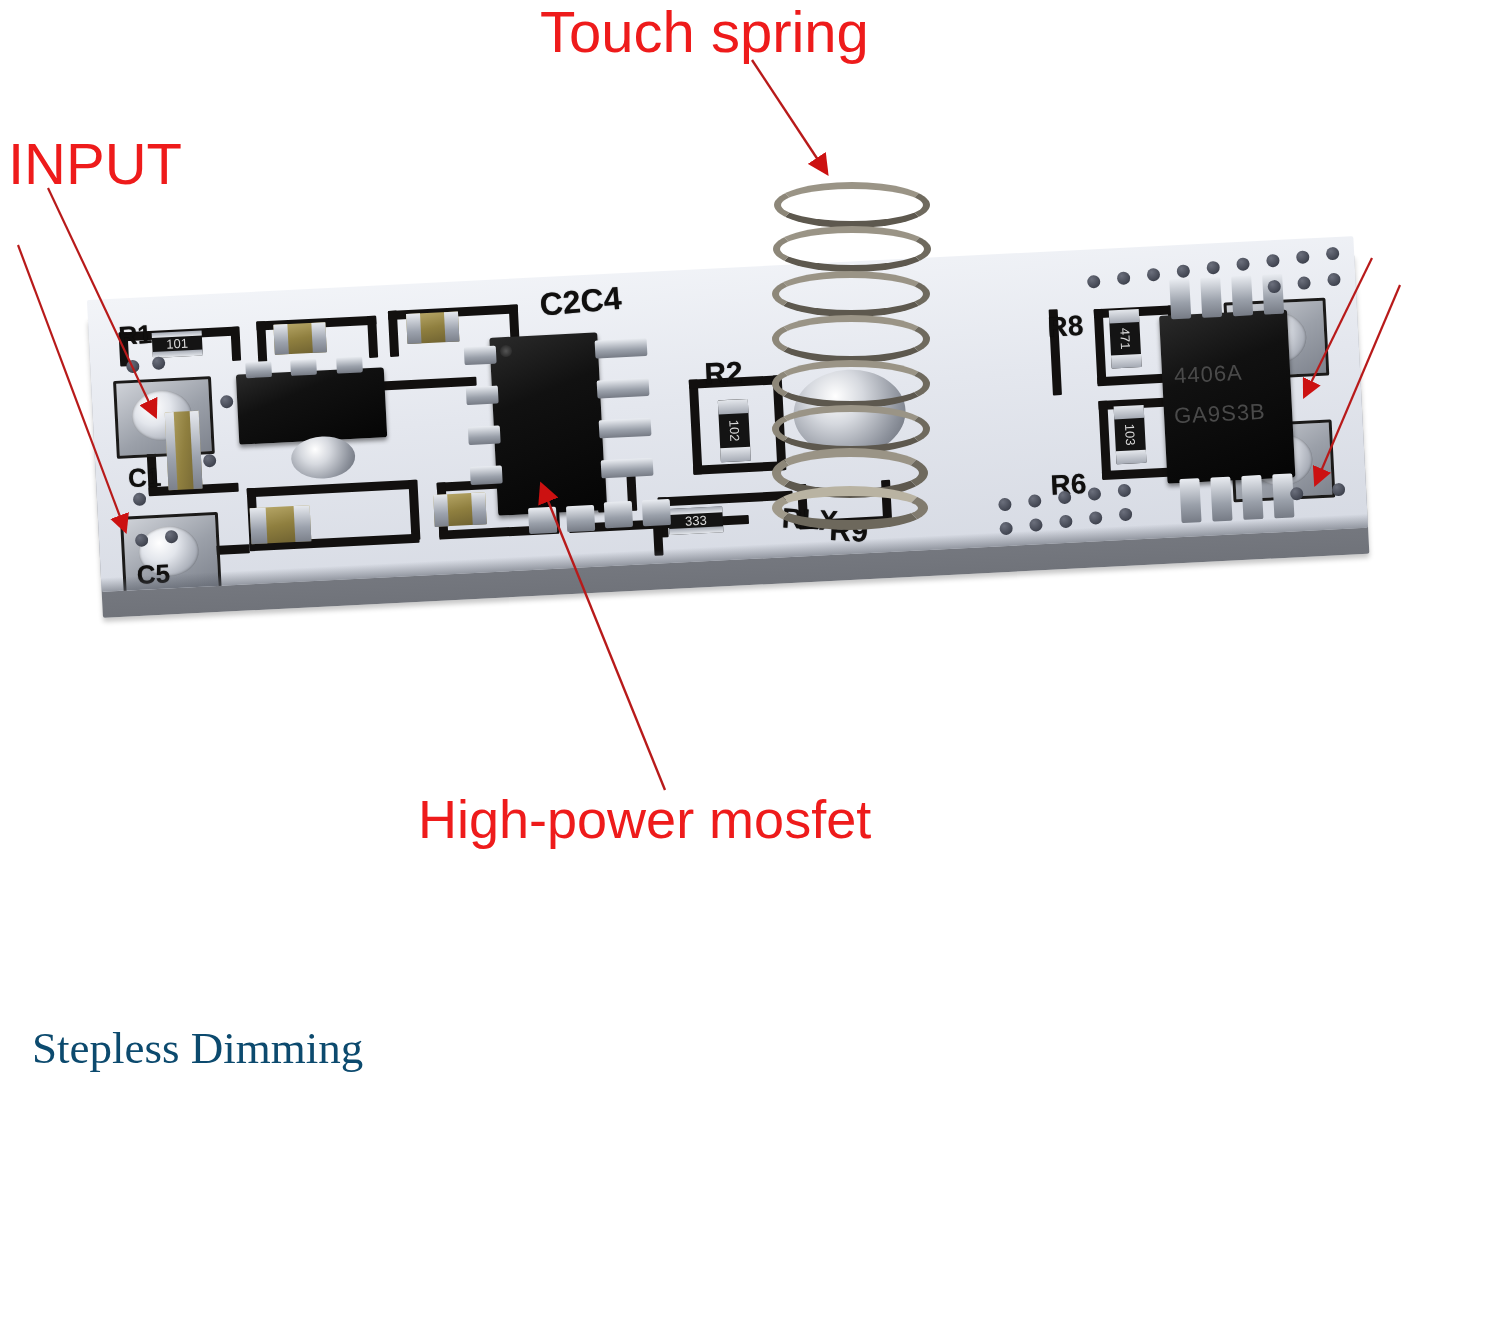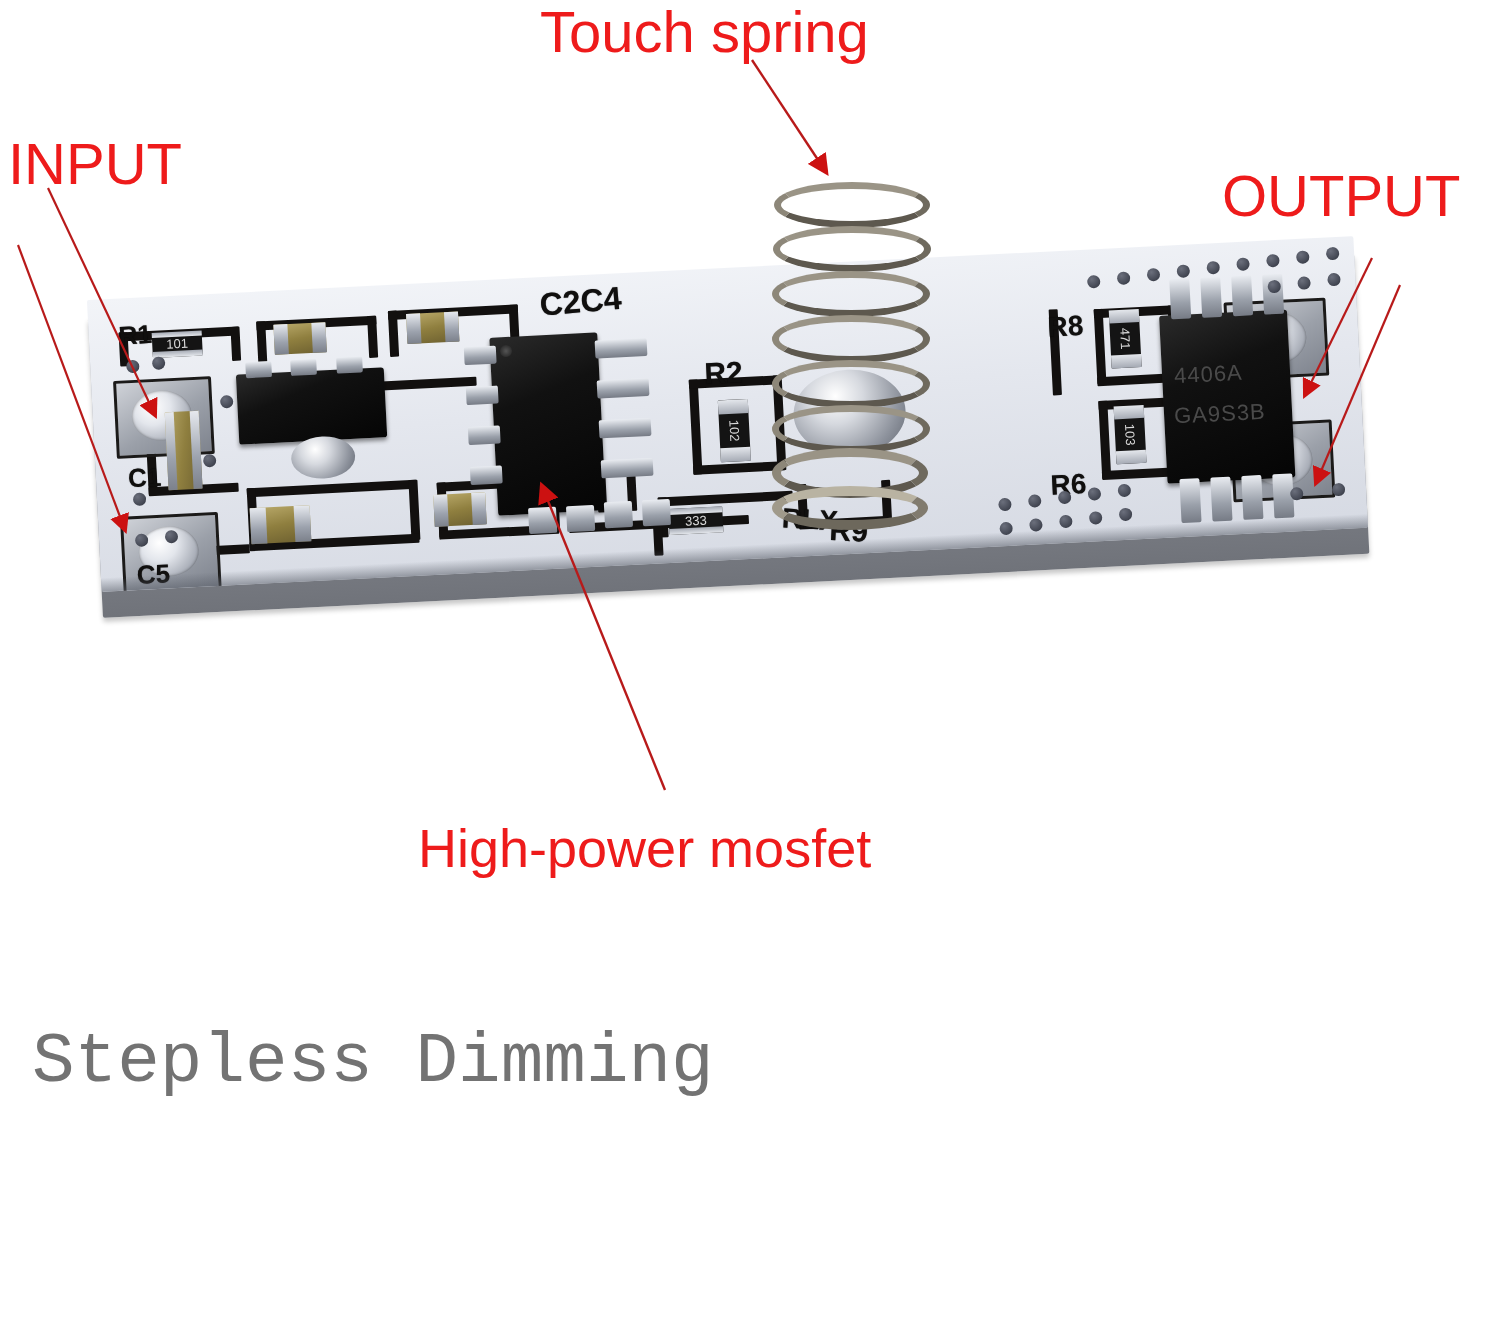--- a/index.html
+++ b/index.html
@@ -21,28 +21,28 @@
     position: absolute;
     color: #ee1b1b;
     font-family: "Liberation Sans", sans-serif;
     font-weight: 400;
     white-space: nowrap;
     letter-spacing: 0px;
   }
   #label-touch-spring { left: 540px;  top: -2px;   font-size: 58px; }
   #label-input        { left: 8px;    top: 130px;  font-size: 58px; }
   #label-output       { left: 1222px; top: 162px;  font-size: 58px; }
-  #label-mosfet       { left: 418px;  top: 788px;  font-size: 54px; margin-top: 29px; }
+  #label-mosfet       { left: 418px;  top: 788px;  font-size: 54px; }
 
   .footnote {
     position: absolute;
-    color: #737373;
-    font-family: Liberation Mono, monospace;
+    color: #0c4a6e;
+    font-family: Liberation Serif, serif;
     white-space: nowrap;
-    font-size: 71px;
+    font-size: 45px;
   }
   #foot-1 { left: 32px; top: 1022px; }
   #foot-2 { left: 32px; top: 1143px; }
   #foot-3 { left: 32px; top: 1262px; }
 
   
   #arrows {
     position: absolute;
     left: 0; top: 0;
     width: 1500px; height: 1333px;
@@ -392,18 +392,17 @@
     <line x1="18" y1="245" x2="125" y2="530" stroke="#b81a1a" stroke-width="2.2" marker-end="url(#ah)"></line>
 
     <line x1="1372" y1="258" x2="1305" y2="395" stroke="#b81a1a" stroke-width="2.2" marker-end="url(#ah)"></line>
     <line x1="1400" y1="285" x2="1316" y2="483" stroke="#b81a1a" stroke-width="2.2" marker-end="url(#ah)"></line>
 
     <line x1="665" y1="790" x2="542" y2="486" stroke="#b81a1a" stroke-width="2.4" marker-end="url(#ah)"></line>
   </svg>
 
   <div class="anno" id="label-touch-spring">Touch spring</div>
   <div class="anno" id="label-input">INPUT</div>
-  <div class="anno" id="label-output">OUTPUT</div>
   <div class="anno" id="label-mosfet">High-power mosfet</div>
 
   <div class="footnote" id="foot-1">Stepless Dimming</div>
 
 </div>
 
 </body></html>

